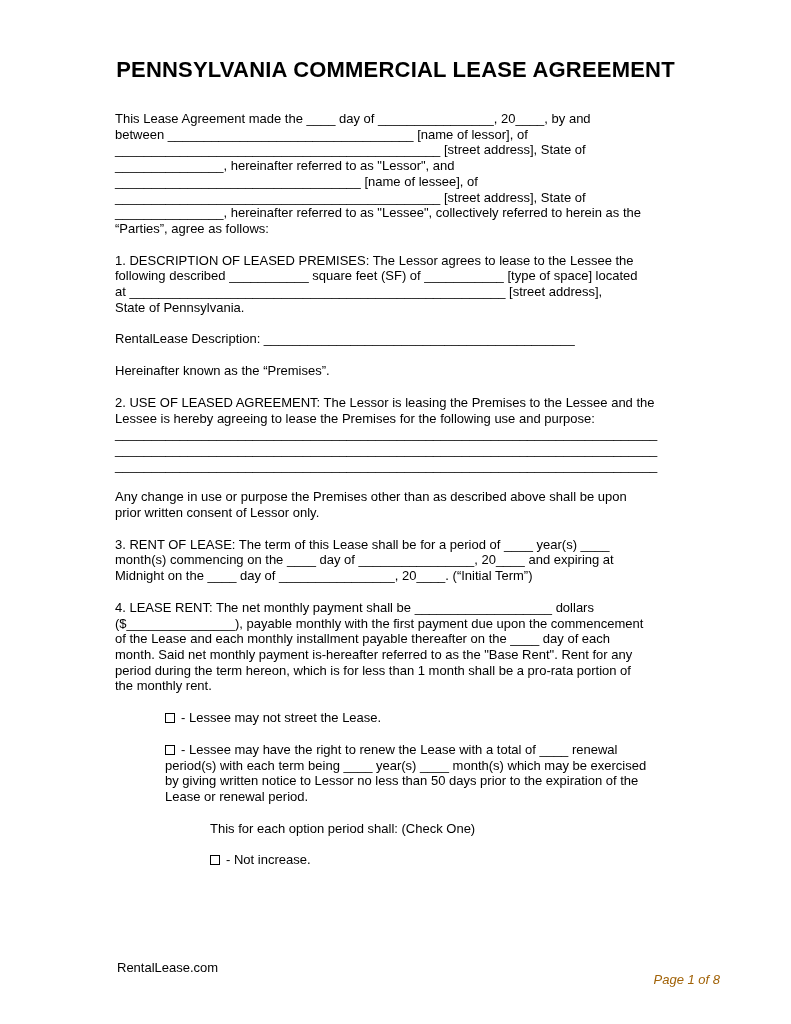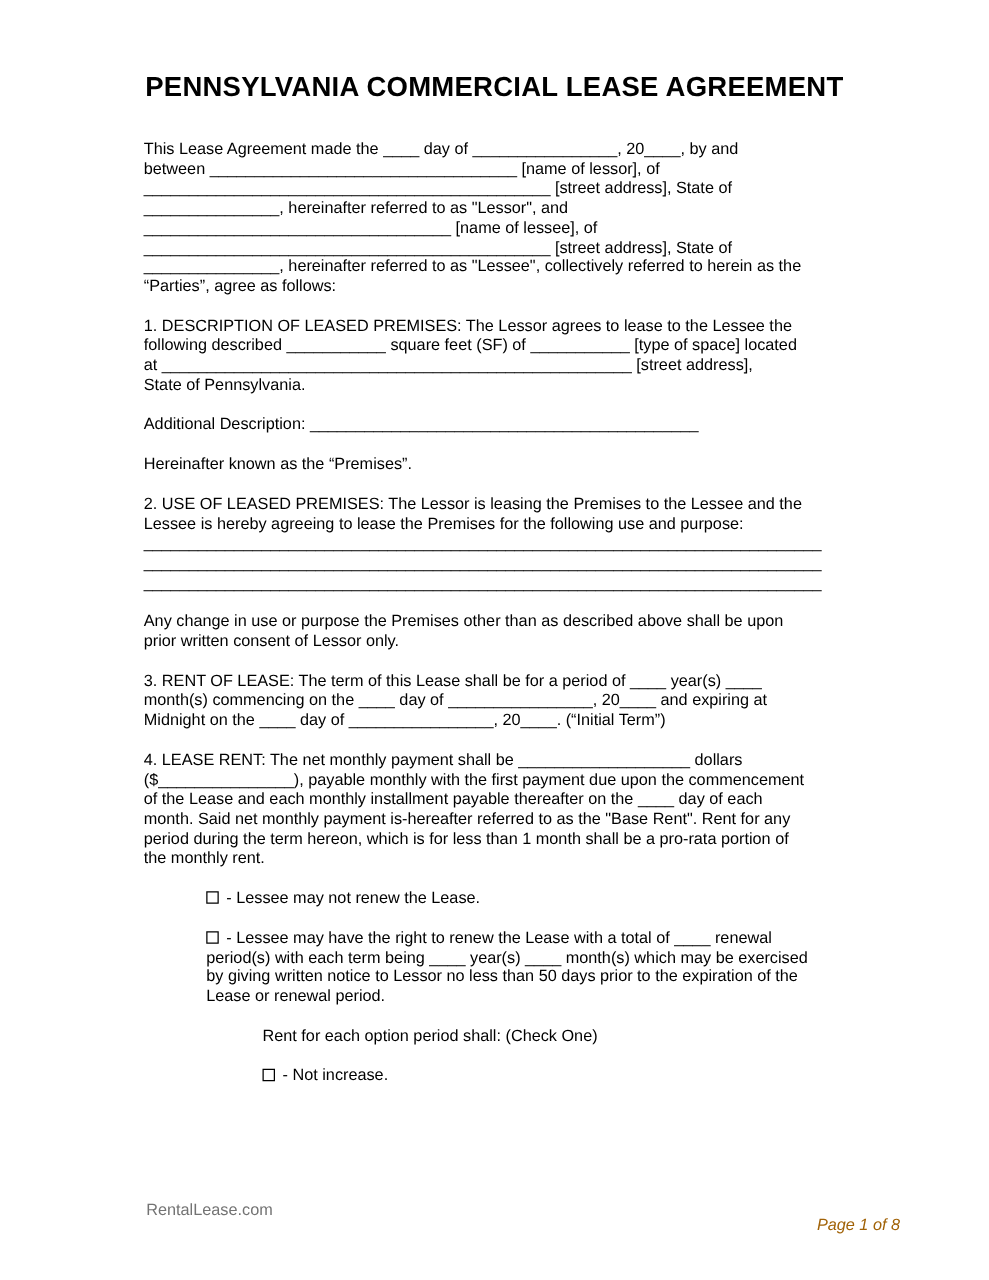--- a/index.html
+++ b/index.html
@@ -43,21 +43,21 @@
     margin-right: 6px;
     vertical-align: -1px;
     background: #fff;
     cursor: pointer;
   }
   .footer-site {
     position: absolute;
     left: 117px;
     top: 960px;
     font-size: 13px;
-    color: #737373;
+    color: #000000;
   }
   .footer-page {
     position: absolute;
     right: 71px;
     top: 972px;
     font-size: 13px;
     color: #a16207;
     font-style: italic;
   }
 </style>
@@ -76,53 +76,53 @@
 __________________________________ [name of lessee], of
 _____________________________________________ [street address], State of
 _______________, hereinafter referred to as "Lessee", collectively referred to herein as the
 “Parties”, agree as follows:</p>
 
     <p class="block"><span>1. </span><b class="sec-head">DESCRIPTION OF LEASED PREMISES</b><span>: The Lessor agrees to lease to the Lessee the
 following described ___________ square feet (SF) of ___________ [type of space] located
 at ____________________________________________________ [street address],
 State of Pennsylvania.</span></p>
 
-    <p class="block">Additional Description: ___________________________________________</p>
+    <p class="block">RentalLease Description: ___________________________________________</p>
 
     <p class="block">Hereinafter known as the “Premises”.</p>
 
-    <p class="block"><span>2. </span><b class="sec-head">USE OF LEASED PREMISES</b><span>: The Lessor is leasing the Premises to the Lessee and the
+    <p class="block"><span>2. </span><b class="sec-head">USE OF LEASED AGREEMENT</b><span>: The Lessor is leasing the Premises to the Lessee and the
 Lessee is hereby agreeing to lease the Premises for the following use and purpose:
 ___________________________________________________________________________
 ___________________________________________________________________________
 ___________________________________________________________________________</span></p>
 
     <p class="block">Any change in use or purpose the Premises other than as described above shall be upon
 prior written consent of Lessor only.</p>
 
     <p class="block"><span>3. </span><b class="sec-head">RENT OF LEASE</b><span>: The term of this Lease shall be for a period of ____ year(s) ____
 month(s) commencing on the ____ day of ________________, 20____ and expiring at
 Midnight on the ____ day of ________________, 20____. (“Initial Term”)</span></p>
 
     <p class="block"><span>4. </span><b class="sec-head">LEASE RENT</b><span>: The net monthly payment shall be ___________________ dollars
 ($_______________), payable monthly with the first payment due upon the commencement
 of the Lease and each monthly installment payable thereafter on the ____ day of each
 month. Said net monthly payment is-hereafter referred to as the "Base Rent". Rent for any
 period during the term hereon, which is for less than 1 month shall be a pro-rata portion of
 the monthly rent.</span></p>
 
 
-    <p class="block ind1"><span class="cb"></span><span>- Lessee may not renew the Lease.</span></p>
+    <p class="block ind1"><span class="cb"></span><span>- Lessee may not street the Lease.</span></p>
 
     <p class="block ind1"><span class="cb"></span><span>- Lessee may have the right to renew the Lease with a total of ____ renewal
 period(s) with each term being ____ year(s) ____ month(s) which may be exercised
 by giving written notice to Lessor no less than 50 days prior to the expiration of the
 Lease or renewal period.</span></p>
 
-    <p class="block ind2">Rent for each option period shall: (Check One)</p>
+    <p class="block ind2">This for each option period shall: (Check One)</p>
 
     <p class="block ind2"><span class="cb"></span><span>- Not increase.</span></p>
 
   </div>
 
   <div class="footer-site">RentalLease.com</div>
   <div class="footer-page">Page 1 of 8</div>
 </div>
 
 </body></html>

